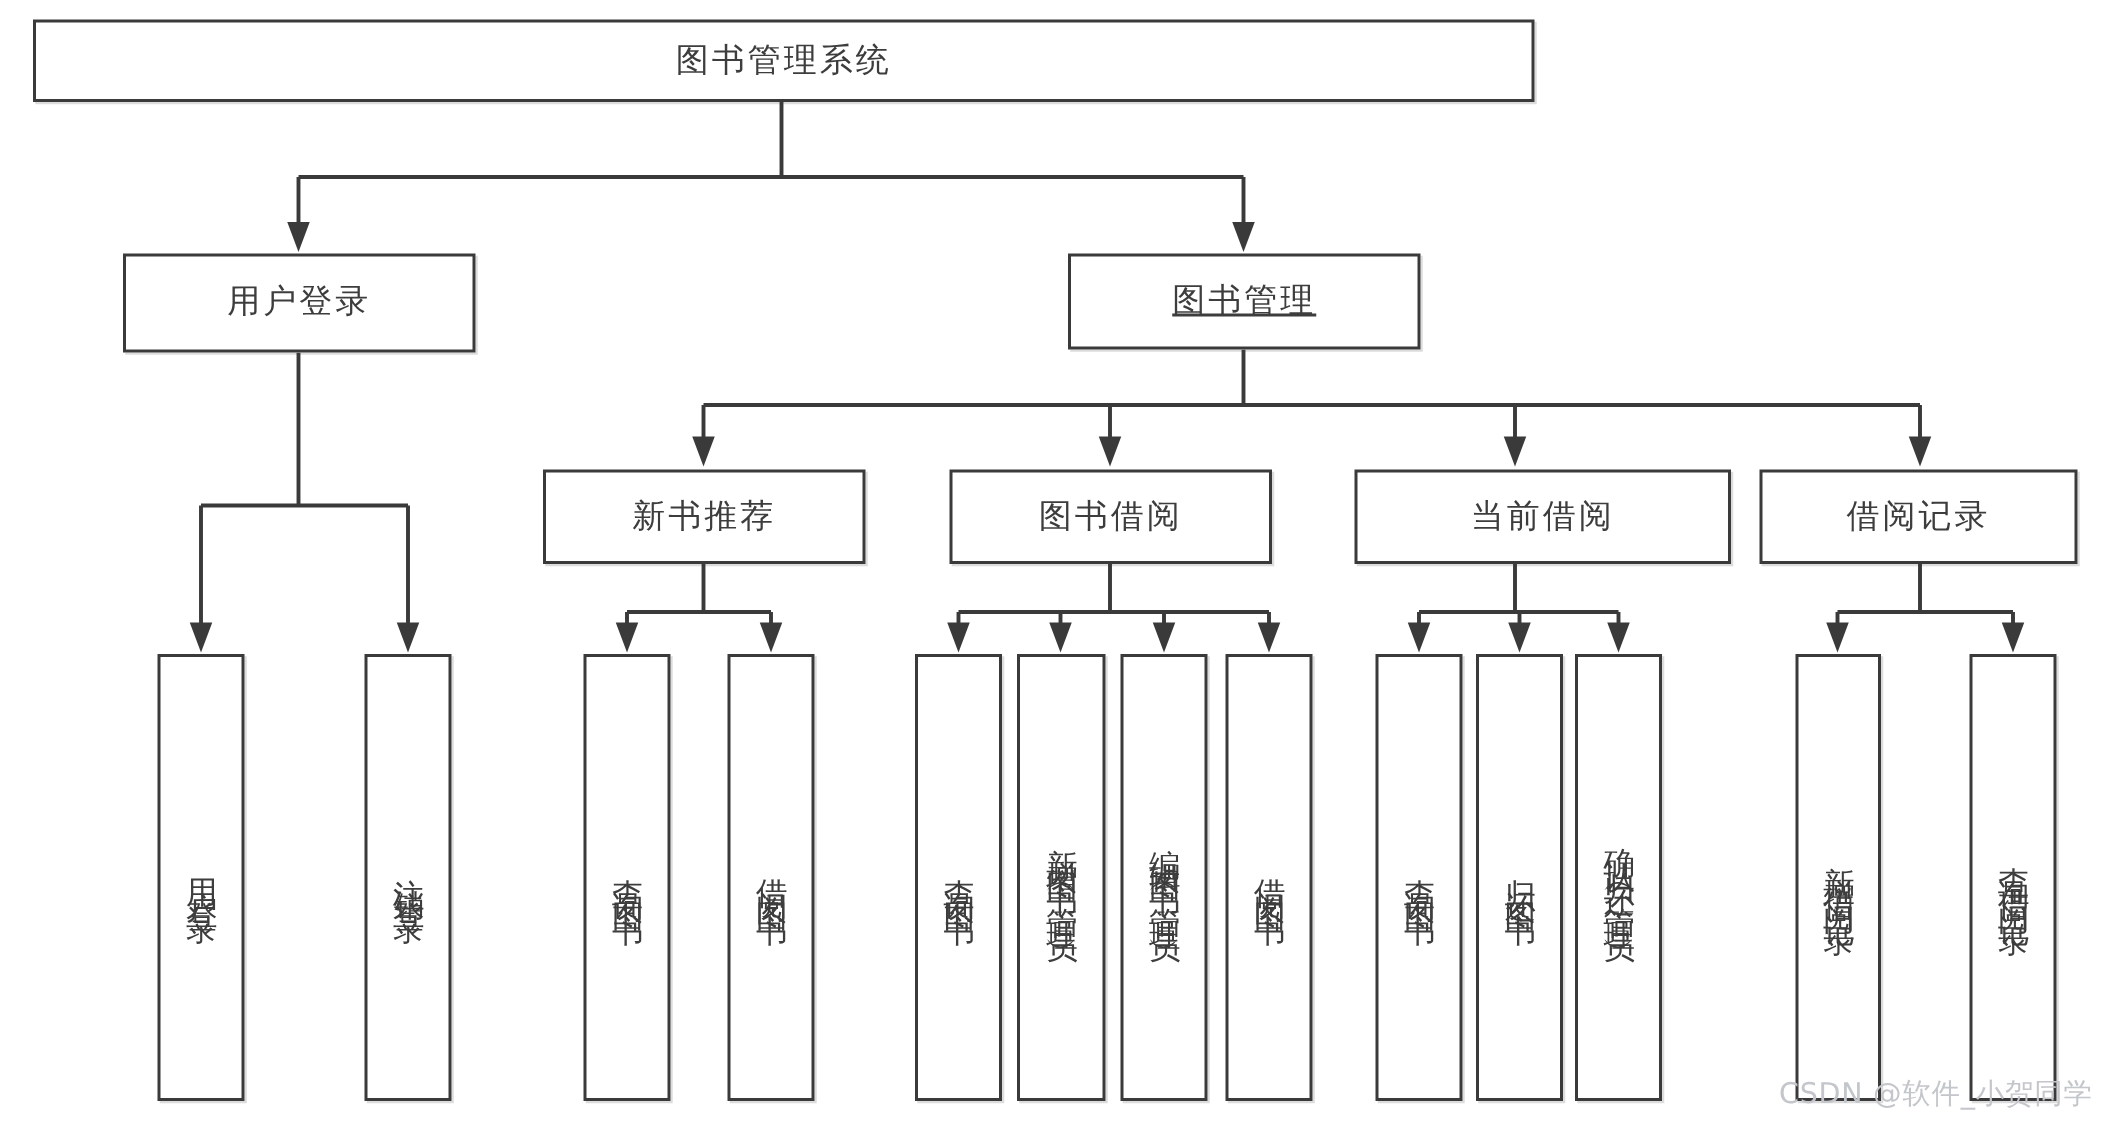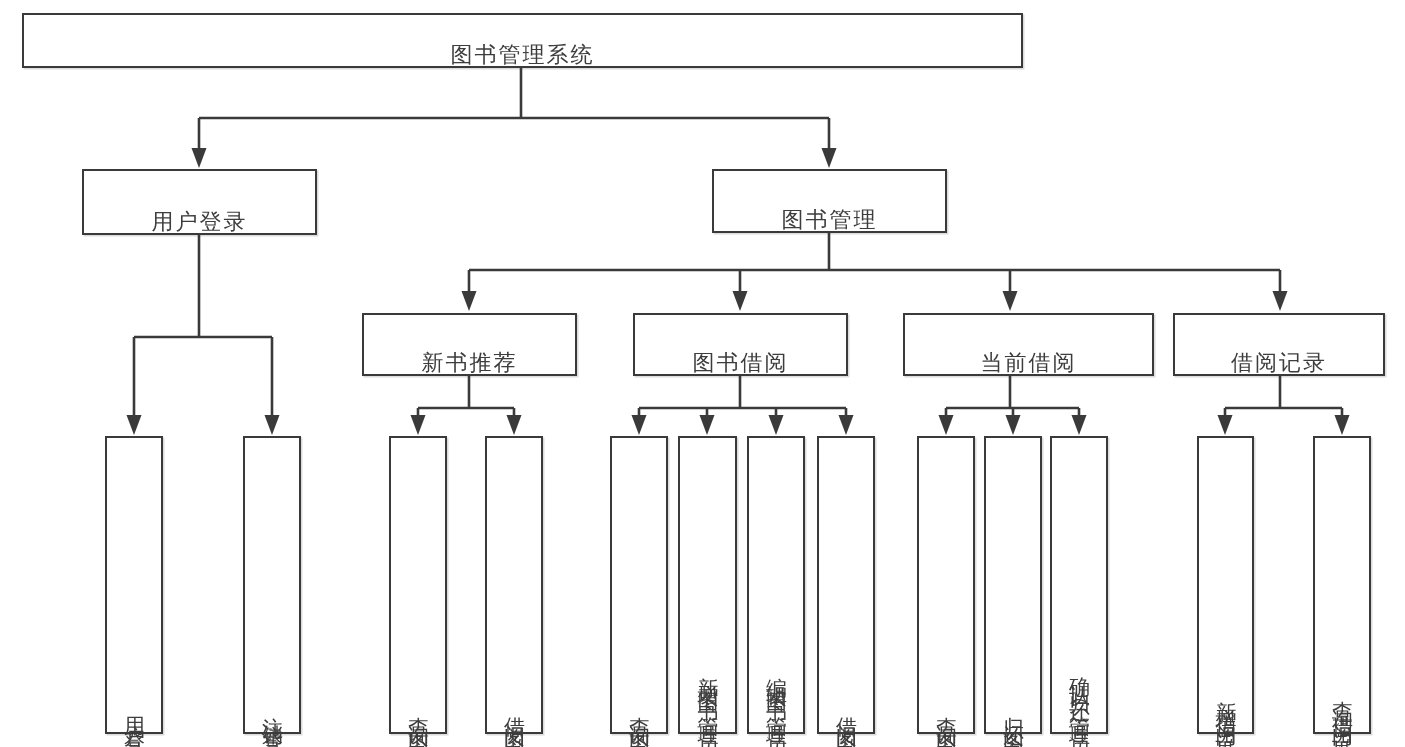--- a/index.html
+++ b/index.html
@@ -19,39 +19,39 @@
     overflow:hidden;
   }
   .wires{position:absolute;left:0;top:0;width:1405px;height:747px;}
   .wires path{stroke:var(--line);stroke-width:2.6;fill:none;}
   .wires polygon{fill:var(--line);stroke:none;}
   .node{
     position:absolute;
     border:2.5px solid var(--box-border);
     background:#fff;
     box-shadow:1.5px 1.5px 0 rgba(60,60,60,.18);
-    display:flex;align-items:flex-end;justify-content:center;
+    display:flex;align-items:center;justify-content:center;
     color:var(--text);
   }
   .node.h span{
     font-size:22px;
     letter-spacing:2px;
     line-height:1;
     white-space:nowrap;
   }
   .node.v span{
     writing-mode:vertical-rl;
     text-orientation:mixed;
     font-size:21px;
     letter-spacing:8px;
     line-height:1;
   }
   .root{left:22px;top:13px;width:1001px;height:55px;}
   .lv2-a{left:82px;top:169px;width:235px;height:66px;}
-  .lv2-b{left:712px;top:169px;width:235px;height:64px;}
+  .lv2-b{left:712px;top:169px;width:235px;height:64px;text-decoration:underline;}
   .lv3{top:313px;height:63px;}
   .lv3-a{left:362px;width:215px;}
   .lv3-b{left:633px;width:215px;}
   .lv3-c{left:903px;width:251px;}
   .lv3-d{left:1173px;width:212px;}
   .leaf{top:436px;height:298px;width:58px;}
   .lf1{left:105px;}  .lf2{left:243px;}
   .lf3{left:389px;}  .lf4{left:485px;}
   .lf5{left:610px;}  .lf6{left:678px;width:59px;}
   .lf7{left:747px;}  .lf8{left:817px;}
@@ -170,14 +170,15 @@
     <span>确认归还（管理员）</span>
   </div>
 
   <div class="node v leaf lf12">
     <span>新增借阅记录</span>
   </div>
   <div class="node v leaf lf13">
     <span>查询借阅记录</span>
   </div>
 
+  <div class="watermark">CSDN @软件_小贺同学</div>
 
 </div>
 
 </body></html>

